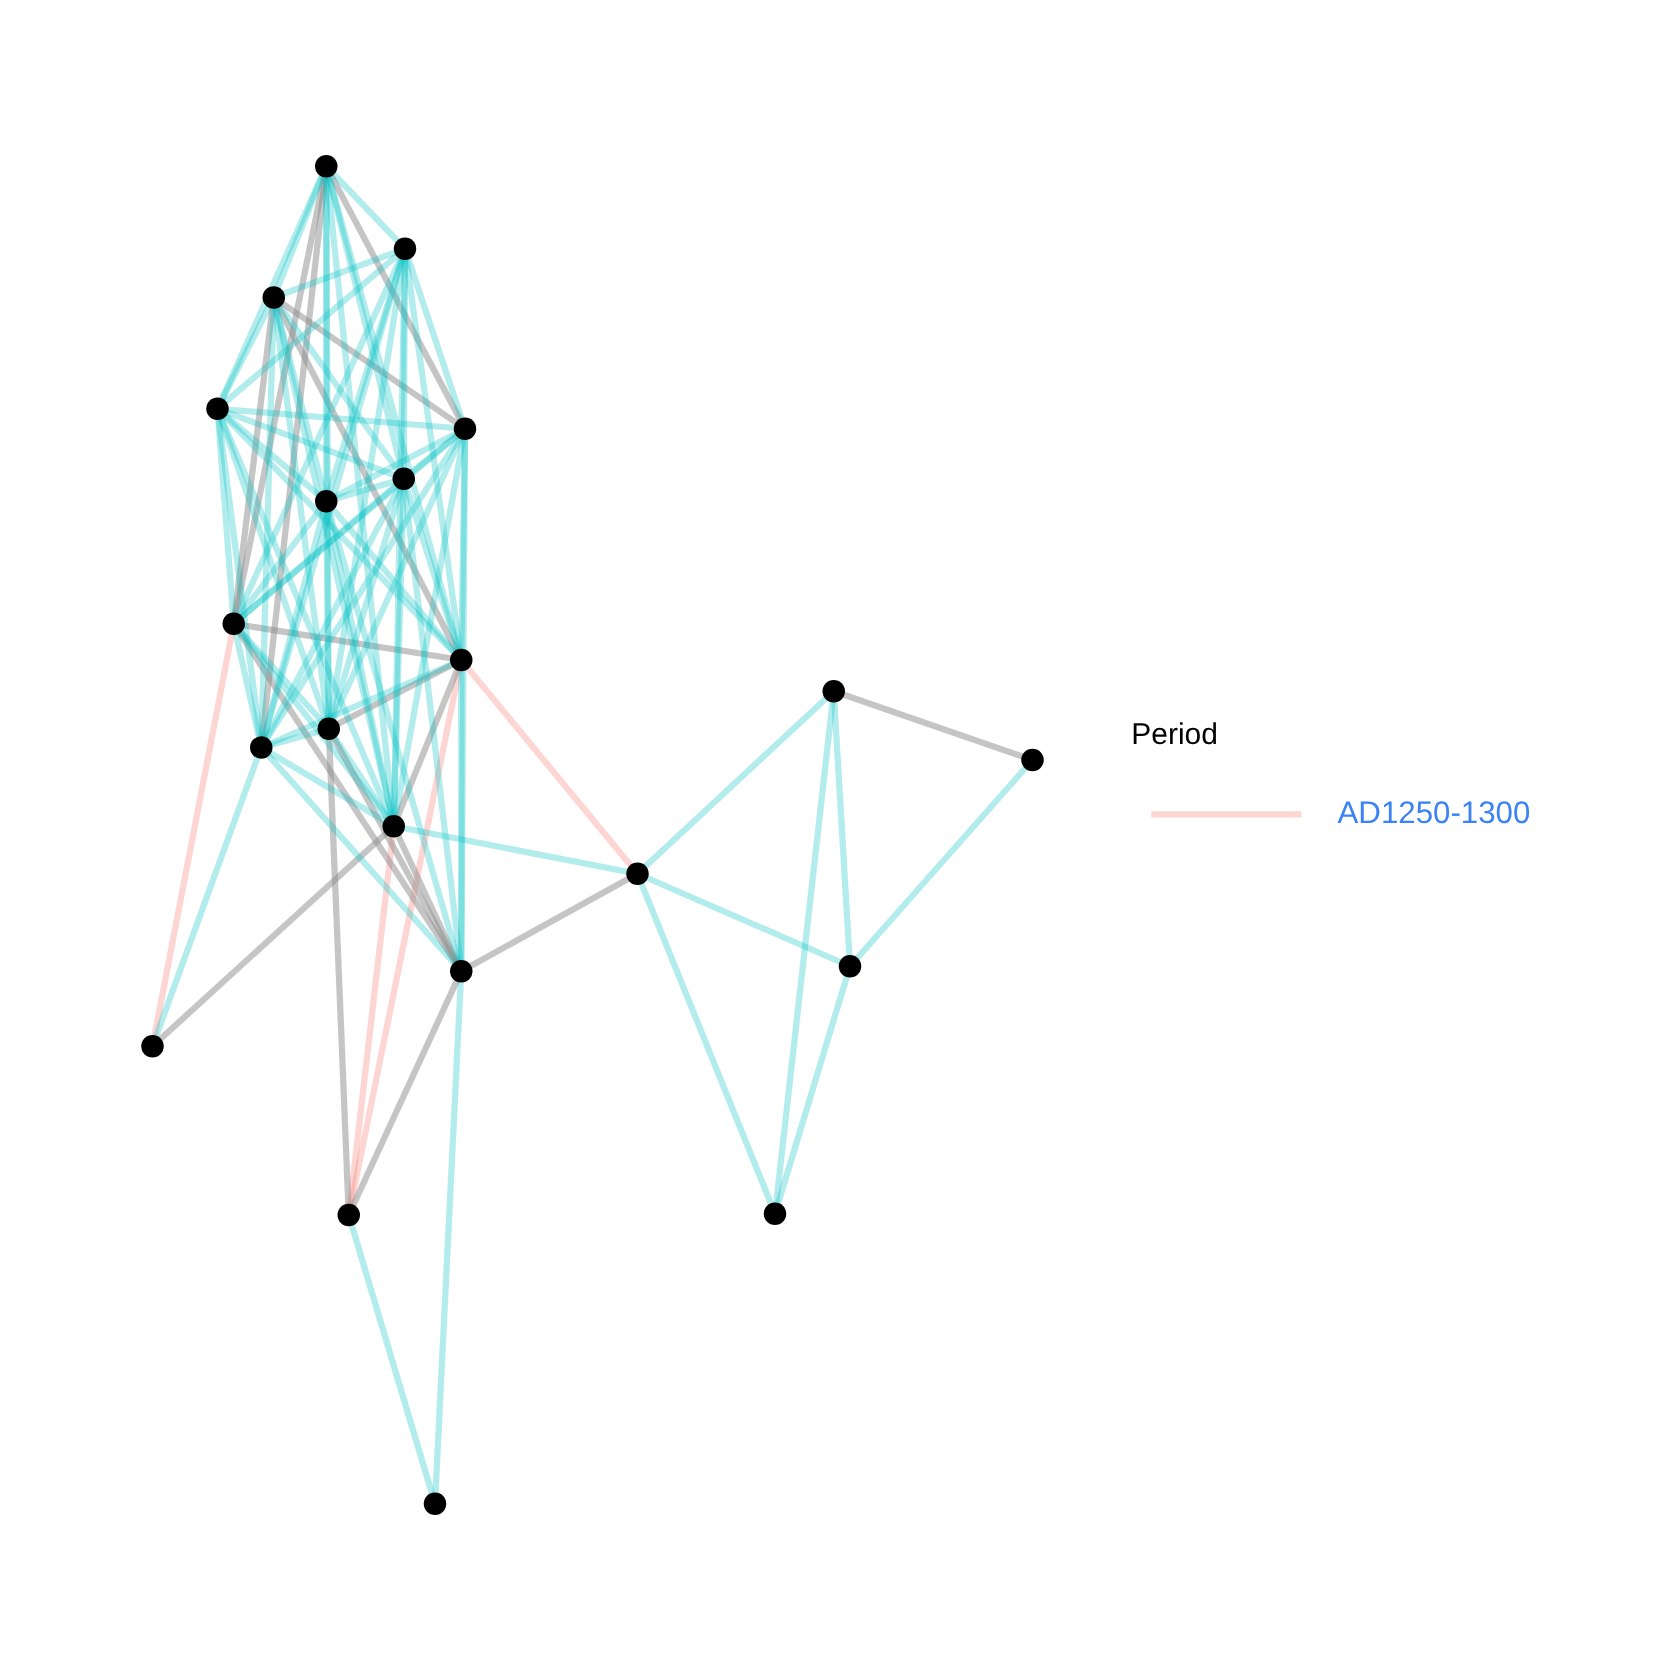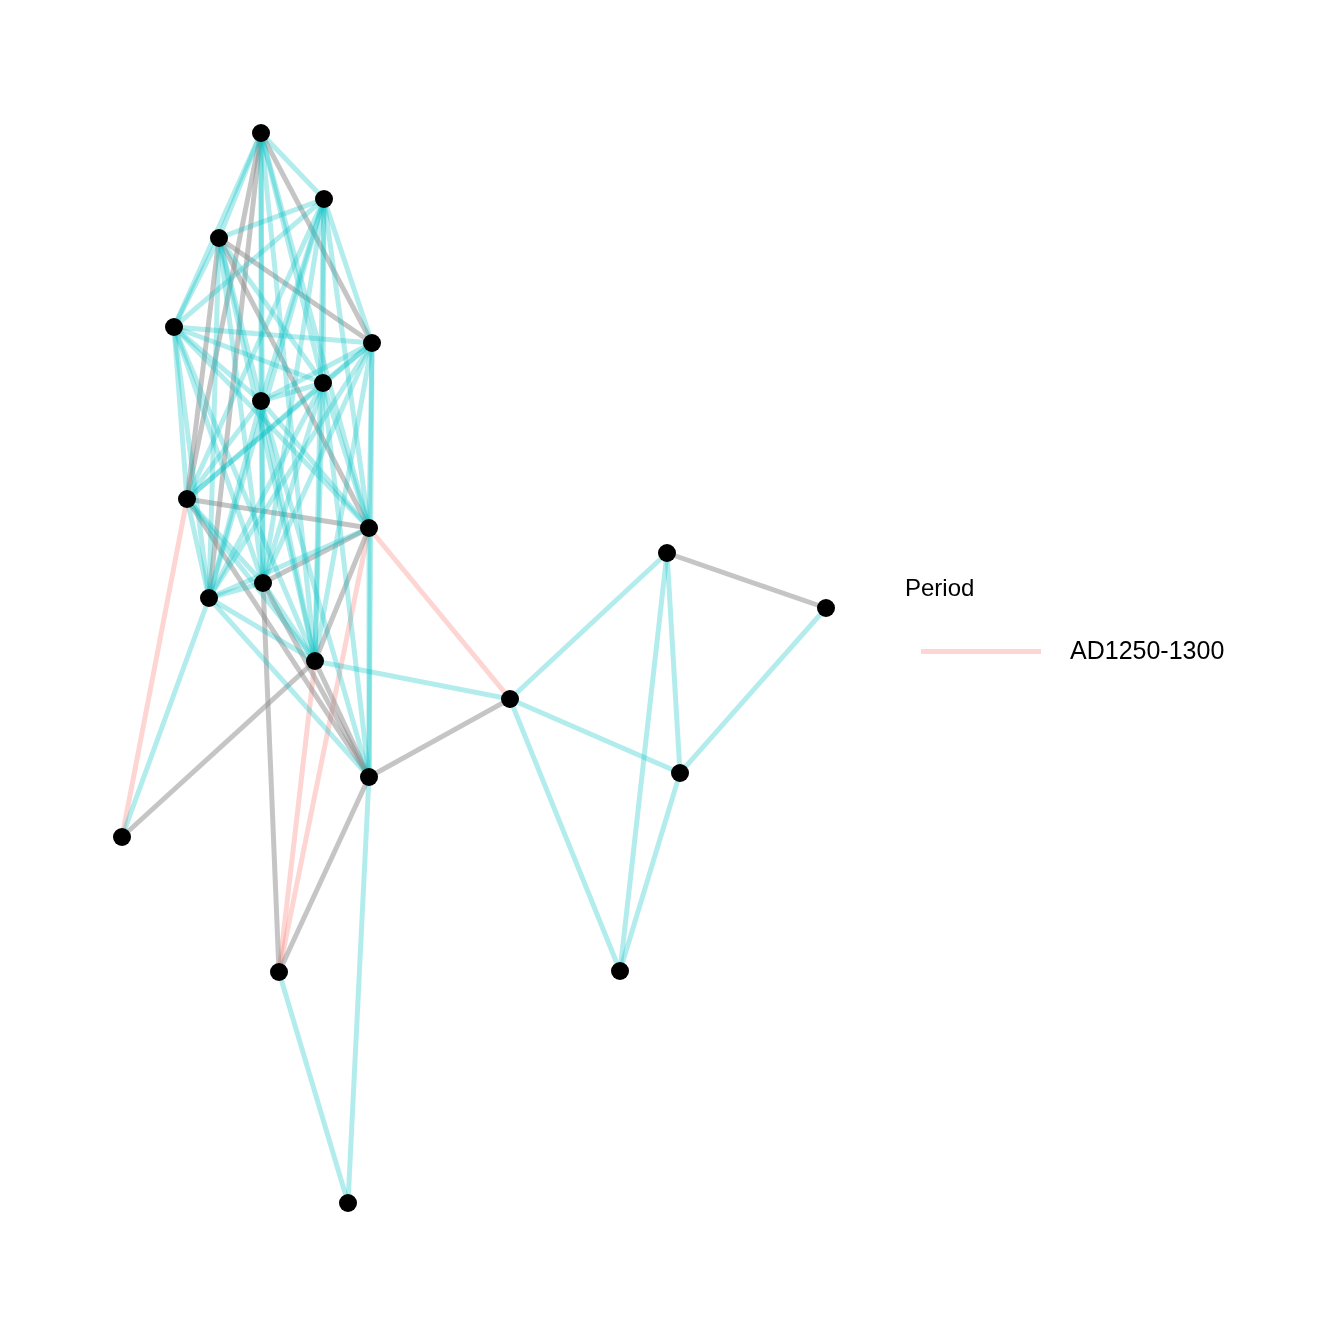--- a/index.html
+++ b/index.html
@@ -3,21 +3,21 @@
 <meta charset="utf-8">
 <style>
   html, body { margin: 0; padding: 0; background: #ffffff; }
   body { width: 1344px; height: 1344px; position: relative; overflow: hidden;
          font-family: "Liberation Sans", "DejaVu Sans", sans-serif; }
   #network { position: absolute; left: 0; top: 0; width: 1344px; height: 1344px; }
   .legend { position: absolute; left: 905px; top: 570px; width: 380px; height: 190px; text-align: right; }
   .legend-title { position: absolute; left: 0; top: 4px; font-size: 24px; color: #000; }
   .legend-item { position: absolute; left: 0; height: 40px; width: 380px; }
   .legend-key { position: absolute; left: 16px; top: 17px; width: 120px; height: 5px; }
-  .legend-label { position: absolute; left: 165px; top: 4px; font-size: 25px; color: #000000; }
+  .legend-label { position: absolute; left: 165px; top: 4px; font-size: 25px; color: #3b82f6; }
 </style>
 </head>
 <body>
 
 <svg id="network" xmlns="http://www.w3.org/2000/svg" width="1344" height="1344" viewBox="0 0 1344 1344">
   <g id="edges">
       <line x1="187" y1="499" x2="122" y2="837" stroke="#F8766D" stroke-opacity="0.3" stroke-width="5"></line>
       <line x1="369" y1="528" x2="510" y2="699" stroke="#F8766D" stroke-opacity="0.3" stroke-width="5"></line>
       <line x1="369" y1="528" x2="279" y2="972" stroke="#F8766D" stroke-opacity="0.3" stroke-width="5"></line>
       <line x1="315" y1="661" x2="279" y2="972" stroke="#F8766D" stroke-opacity="0.3" stroke-width="5"></line>

